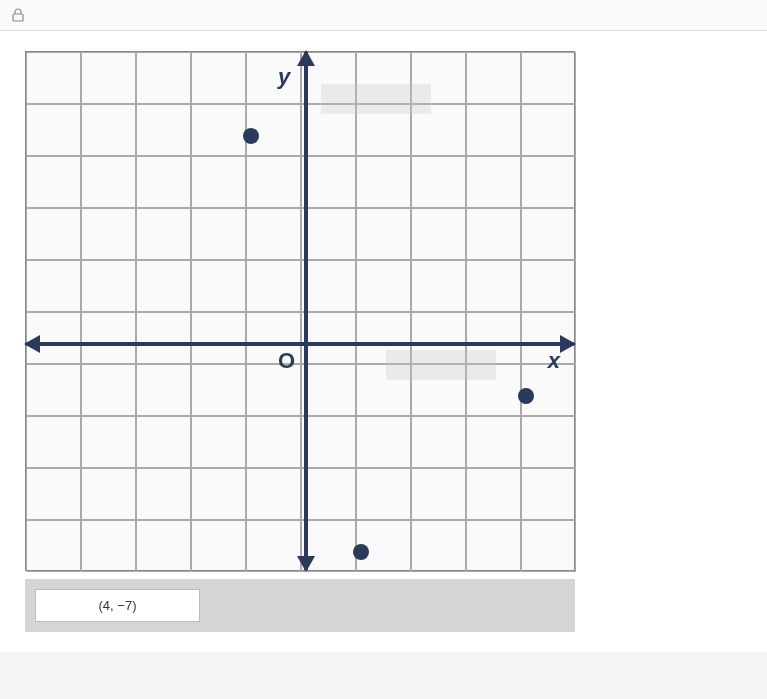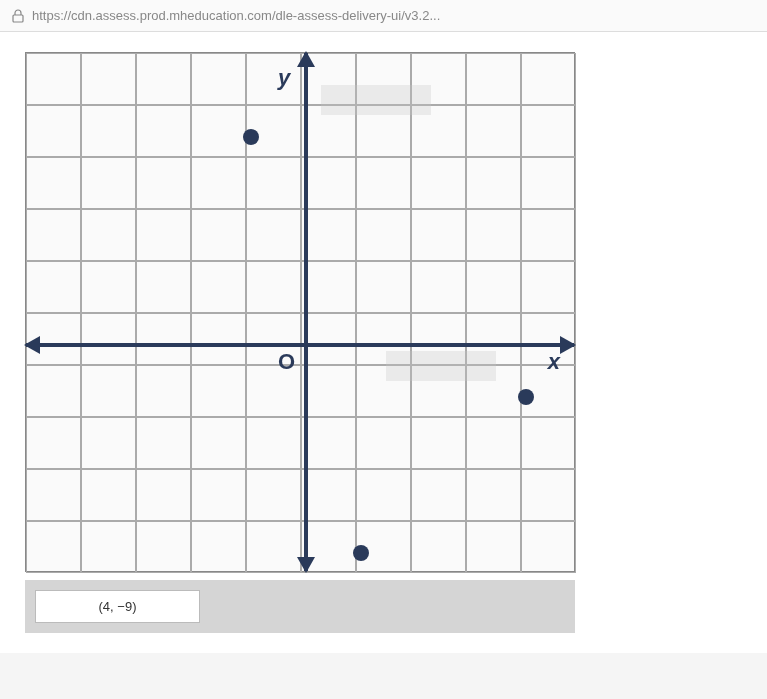--- a/index.html
+++ b/index.html
@@ -140,21 +140,20 @@
     }
   </style>
 </head>
 <body>
 
 <div class="url-bar">
   <svg class="lock-icon" viewBox="0 0 12 14">
     <rect x="1" y="6" width="10" height="7" rx="1" fill="none" stroke="#888" stroke-width="1.2"></rect>
     <path d="M3 6 V4 a3 3 0 0 1 6 0 V6" fill="none" stroke="#888" stroke-width="1.2"></path>
   </svg>
-  <span>https://cdn.assess.prod.mheducation.com/dle-assess-delivery-ui/v3.2...</span>
 </div>
 
 <div class="content">
 
   <div class="graph-container" id="graph">
       <div class="grid-cell" style="left: 495px; top: 468px; width: 55px; height: 52px;"></div>
       <div class="grid-cell" style="left: 440px; top: 468px; width: 55px; height: 52px;"></div>
       <div class="grid-cell" style="left: 385px; top: 468px; width: 55px; height: 52px;"></div>
       <div class="grid-cell" style="left: 330px; top: 468px; width: 55px; height: 52px;"></div>
       <div class="grid-cell" style="left: 275px; top: 468px; width: 55px; height: 52px;"></div>
@@ -263,15 +262,15 @@
     <div class="axis-label label-x">x</div>
     <div class="axis-label label-o">O</div>
     <div class="drop-zone dz1"></div>
     <div class="drop-zone dz2"></div>
   <div class="point" style="left: 225px; top: 84px;"></div>
       <div class="point" style="left: 500px; top: 344px;"></div>
       <div class="point" style="left: 335px; top: 500px;"></div>
     </div>
 
   <div class="answer-row">
-    <div class="answer-chip">(4, −9)</div>
+    <div class="answer-chip">(4, −7)</div>
   </div>
 </div>
 
 </body></html>

